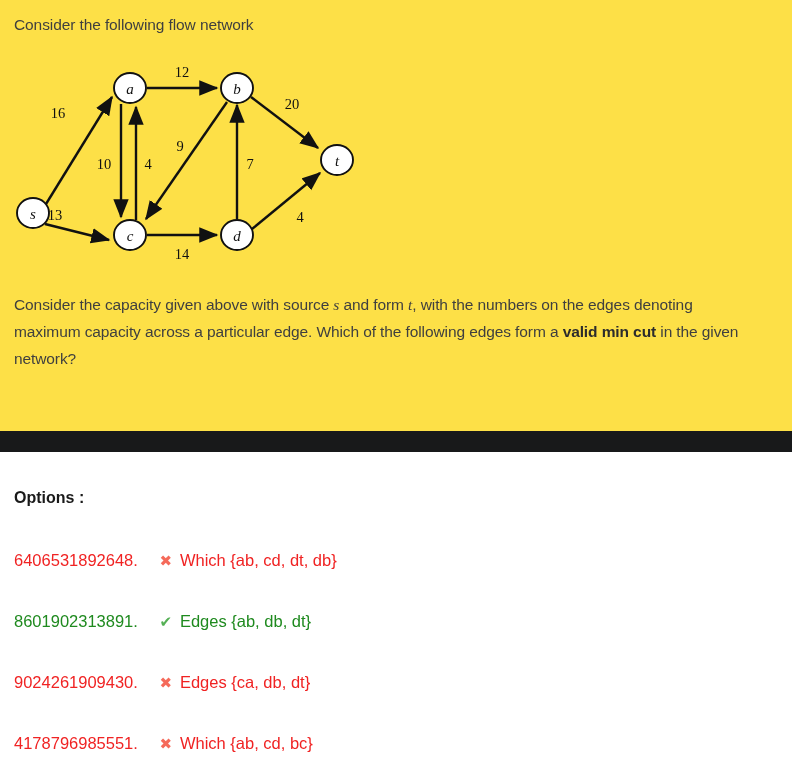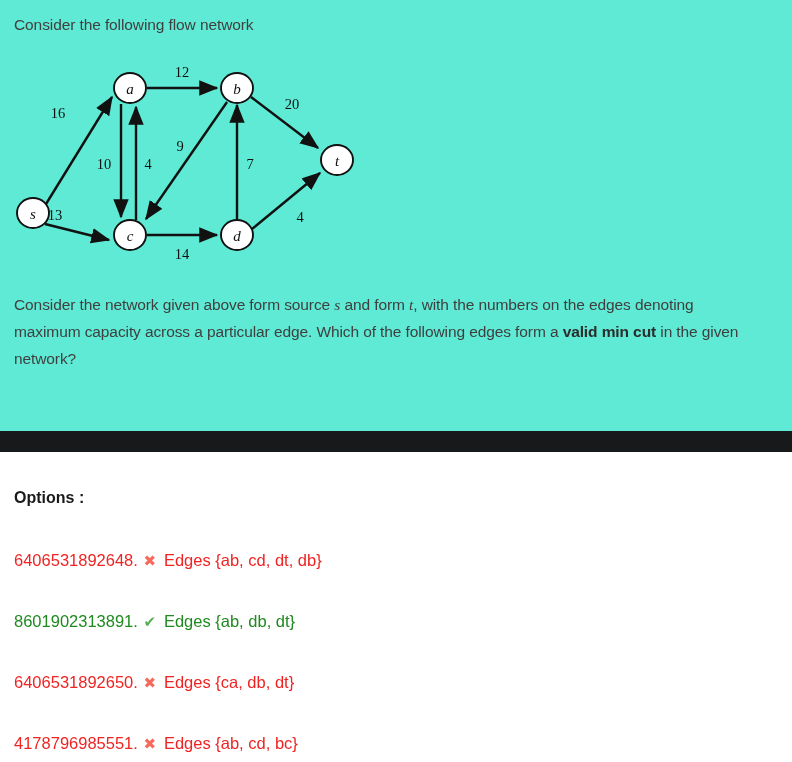--- a/index.html
+++ b/index.html
@@ -15,21 +15,21 @@
     position: relative;
     overflow: hidden;
   }
 
   
   .question-panel {
     position: absolute;
     left: 0; top: 0;
     width: 792px;
     height: 431px;
-    background: #5eead4;
+    background: #fde047;
   }
 
   .intro-text {
     position: absolute;
     left: 14px;
     top: 14px;
     font-size: 15.5px;
     line-height: 22px;
     color: #3f3f3f;
     letter-spacing: -0.1px;
@@ -124,21 +124,21 @@
   .option-row {
     display: flex;
     align-items: baseline;
     height: 61px;
     font-size: 16.5px;
     white-space: nowrap;
   }
   .option-row.correct { color: #1f8a1f; }
   .option-row.wrong   { color: #f02323; }
 
-  .option-id { margin-right: 4px; }
+  .option-id { margin-right: 20px; }
   .option-mark {
     font-size: 15px;
     margin-right: 6px;
     display: inline-block;
     width: 16px;
     text-align: center;
   }
   .mark-correct { color: #55b055; }
   .mark-wrong   { color: #f56a5a; }
   .option-text { }
@@ -200,49 +200,49 @@
         <ellipse class="node-circle" cx="237" cy="183" rx="16" ry="15"></ellipse>
         <text class="node-label" x="237" y="189" text-anchor="middle">d</text>
 
         <ellipse class="node-circle" cx="337" cy="108" rx="16" ry="15"></ellipse>
         <text class="node-label" x="337" y="114" text-anchor="middle">t</text>
       </g>
     </svg>
   </div>
 
   <div class="question-body">
-    <span>Consider the network given above form source </span><i>s</i><span> and form </span><i>t</i><span>, with the numbers on the edges denoting maximum capacity across a particular edge. Which of the following edges form a </span><b>valid min cut</b><span> in the given network?</span>
+    <span>Consider the capacity given above with source </span><i>s</i><span> and form </span><i>t</i><span>, with the numbers on the edges denoting maximum capacity across a particular edge. Which of the following edges form a </span><b>valid min cut</b><span> in the given network?</span>
   </div>
 </div>
 
 <div class="divider-bar"></div>
 
 <div class="options-panel">
   <div class="options-heading">Options :</div>
 
   <div class="option-list">
 
     <div class="option-row wrong">
       <span class="option-id">6406531892648.</span>
       <span class="option-mark mark-wrong">✖</span>
-      <span class="option-text">Edges {ab, cd, dt, db}</span>
+      <span class="option-text">Which {ab, cd, dt, db}</span>
     </div>
 
     <div class="option-row correct">
       <span class="option-id">8601902313891.</span>
       <span class="option-mark mark-correct">✔</span>
       <span class="option-text">Edges {ab, db, dt}</span>
     </div>
 
     <div class="option-row wrong">
-      <span class="option-id">6406531892650.</span>
+      <span class="option-id">9024261909430.</span>
       <span class="option-mark mark-wrong">✖</span>
       <span class="option-text">Edges {ca, db, dt}</span>
     </div>
 
     <div class="option-row wrong">
       <span class="option-id">4178796985551.</span>
       <span class="option-mark mark-wrong">✖</span>
-      <span class="option-text">Edges {ab, cd, bc}</span>
+      <span class="option-text">Which {ab, cd, bc}</span>
     </div>
 
   </div>
 </div>
 
 </body></html>

